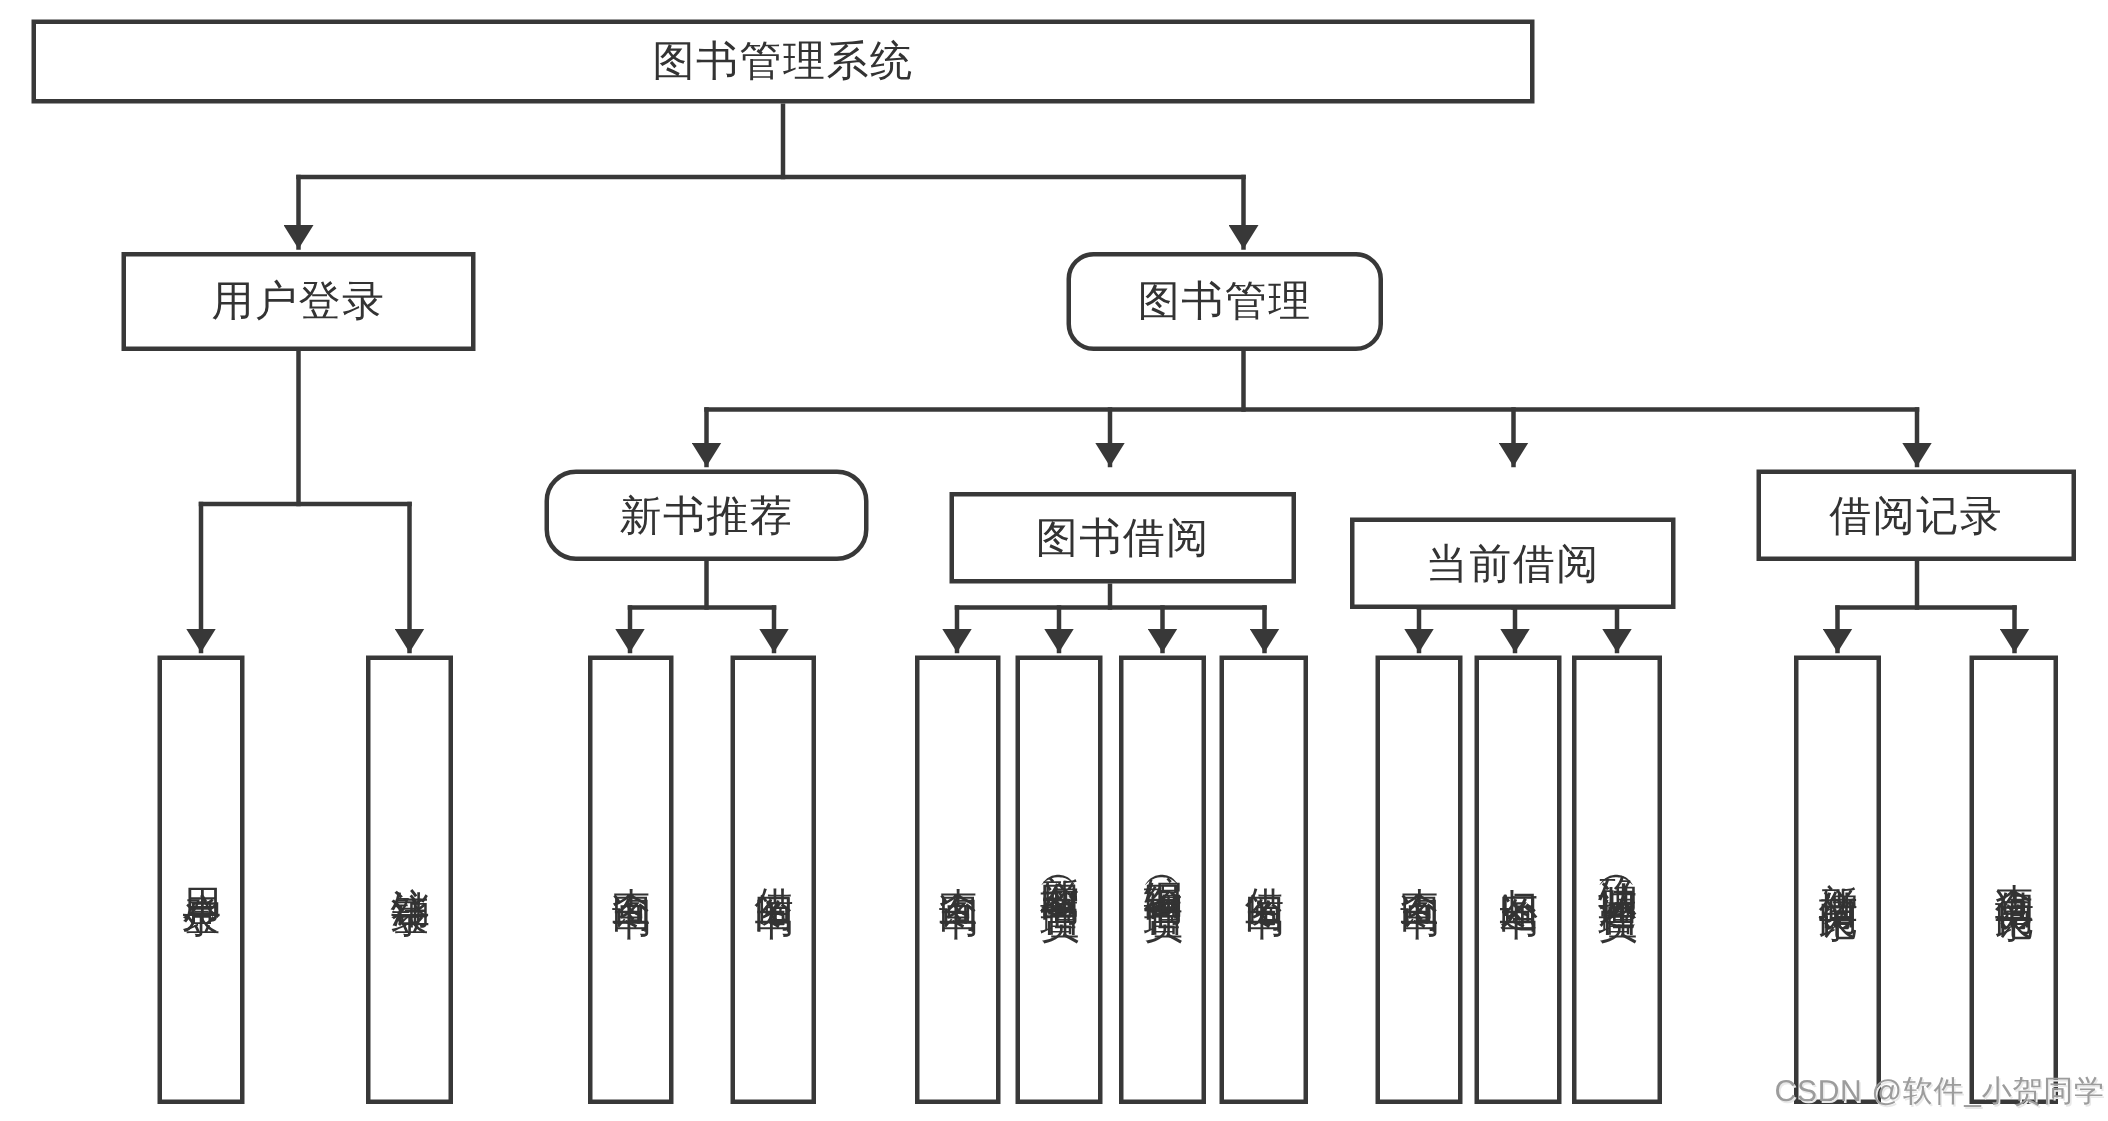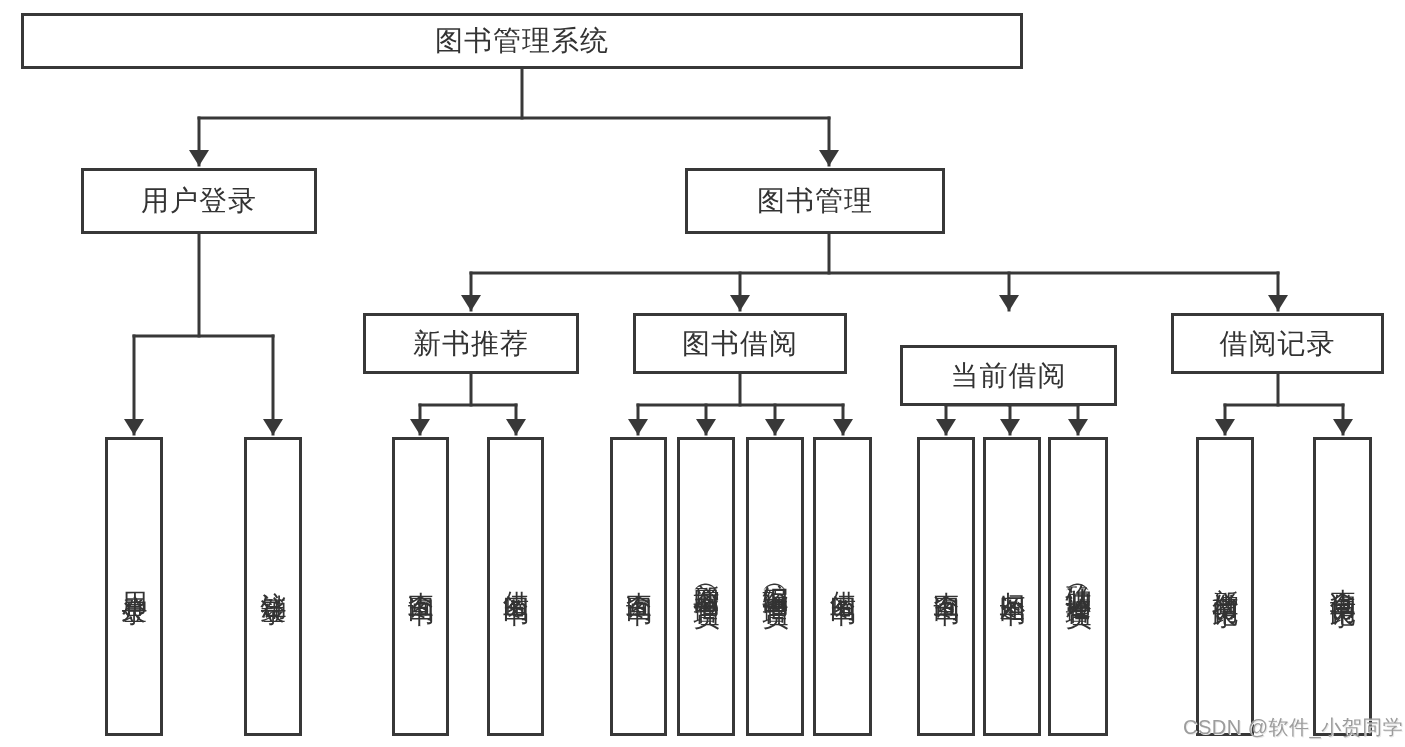--- a/index.html
+++ b/index.html
@@ -130,24 +130,24 @@
       <path d="M1278,374 V405"></path>
       <path d="M1225,405 H1343"></path>
       <path d="M1225,405 V434" marker-end="url(#arrowhead)"></path>
       <path d="M1343,405 V434" marker-end="url(#arrowhead)"></path>
     </g>
   </svg>
 
   <div class="node h-node" style="left:21px;top:13px;width:1002px;height:56px;">图书管理系统</div>
 
   <div class="node h-node" style="left:81px;top:168px;width:236px;height:66px;">用户登录</div>
-  <div class="node h-node" style="left:685px;top:168px;width:260px;height:66px;">图书管理</div>
+  <div class="node h-node" style="left:711px;top:168px;width:211px;height:66px;border-radius:18px;">图书管理</div>
 
-  <div class="node h-node" style="left:363px;top:313px;width:216px;height:61px;">新书推荐</div>
-  <div class="node h-node" style="left:633px;top:313px;width:214px;height:61px;">图书借阅</div>
+  <div class="node h-node" style="left:363px;top:313px;width:216px;height:61px;border-radius:21px;">新书推荐</div>
+  <div class="node h-node" style="left:633px;top:328px;width:231px;height:61px;">图书借阅</div>
   <div class="node h-node" style="left:900px;top:313px;width:217px;height:61px;margin-top:32px;">当前借阅</div>
   <div class="node h-node" style="left:1171px;top:313px;width:213px;height:61px;">借阅记录</div>
 
   <div class="node v-node" style="left:105px;top:437px;width:58px;height:299px;">用户登录</div>
   <div class="node v-node" style="left:244px;top:437px;width:58px;height:299px;">注销登录</div>
 
   <div class="node v-node" style="left:392px;top:437px;width:57px;height:299px;">查询图书</div>
   <div class="node v-node" style="left:487px;top:437px;width:57px;height:299px;">借阅图书</div>
 
   <div class="node v-node" style="left:610px;top:437px;width:57px;height:299px;">查询图书</div>

